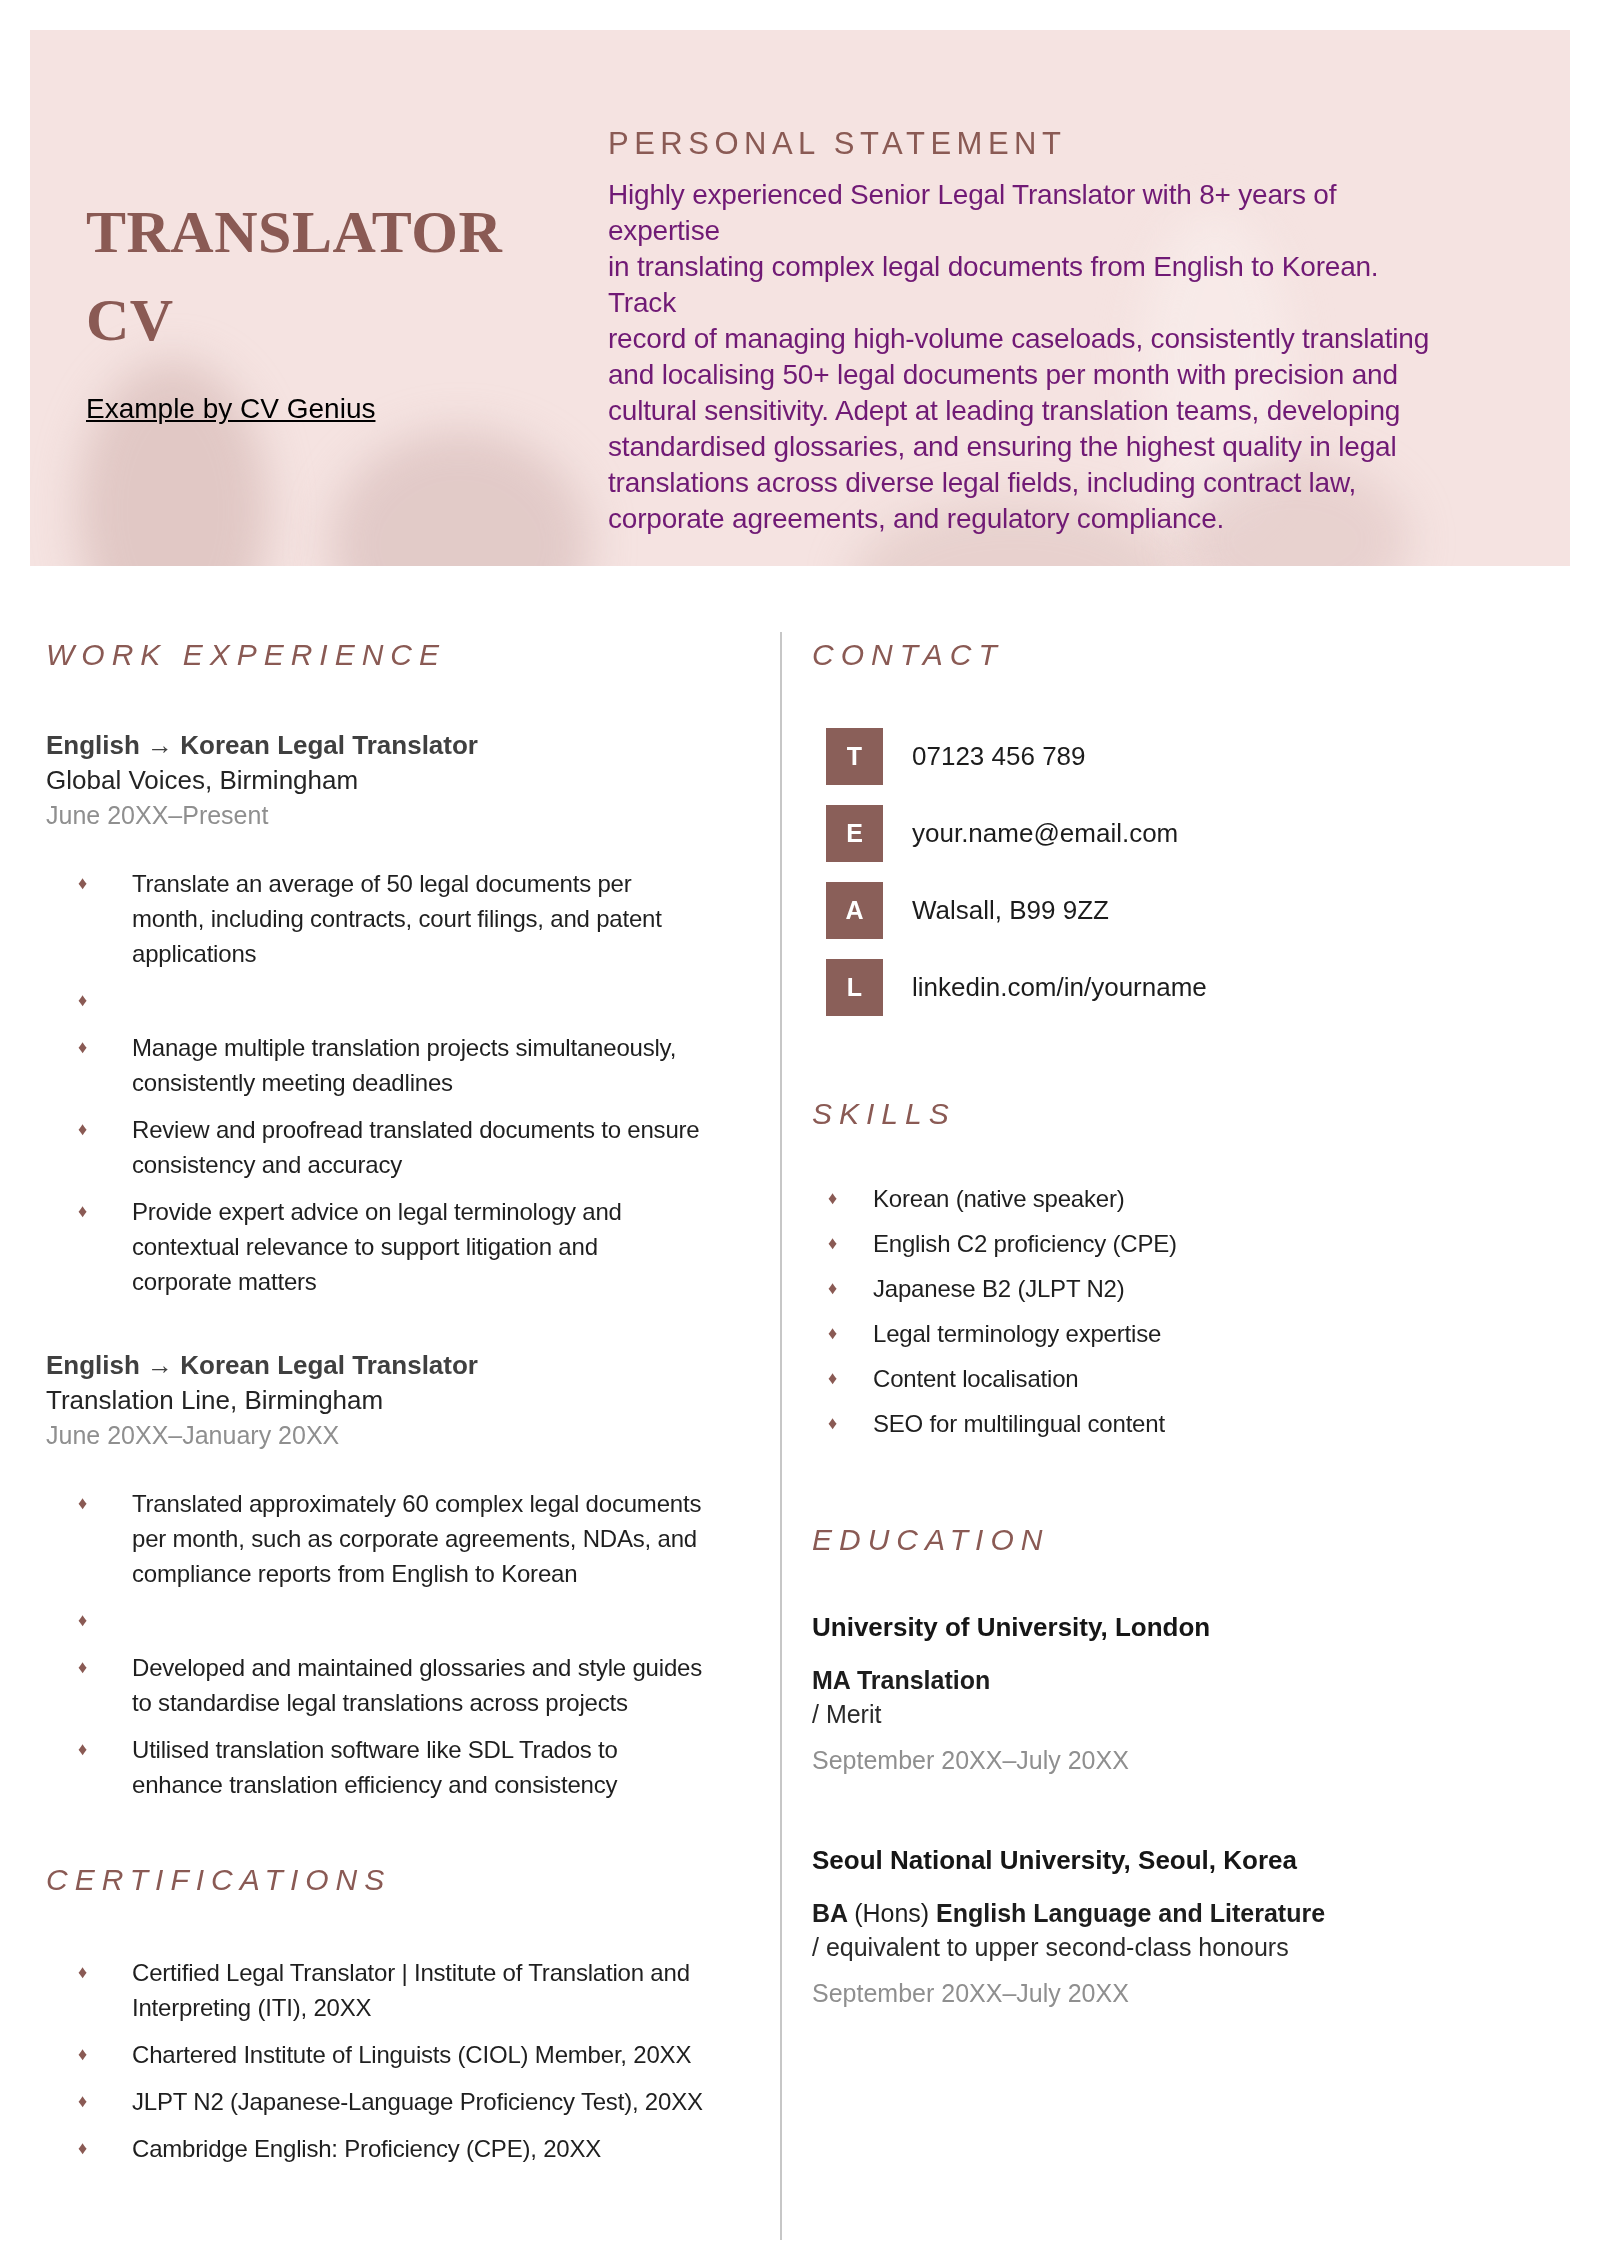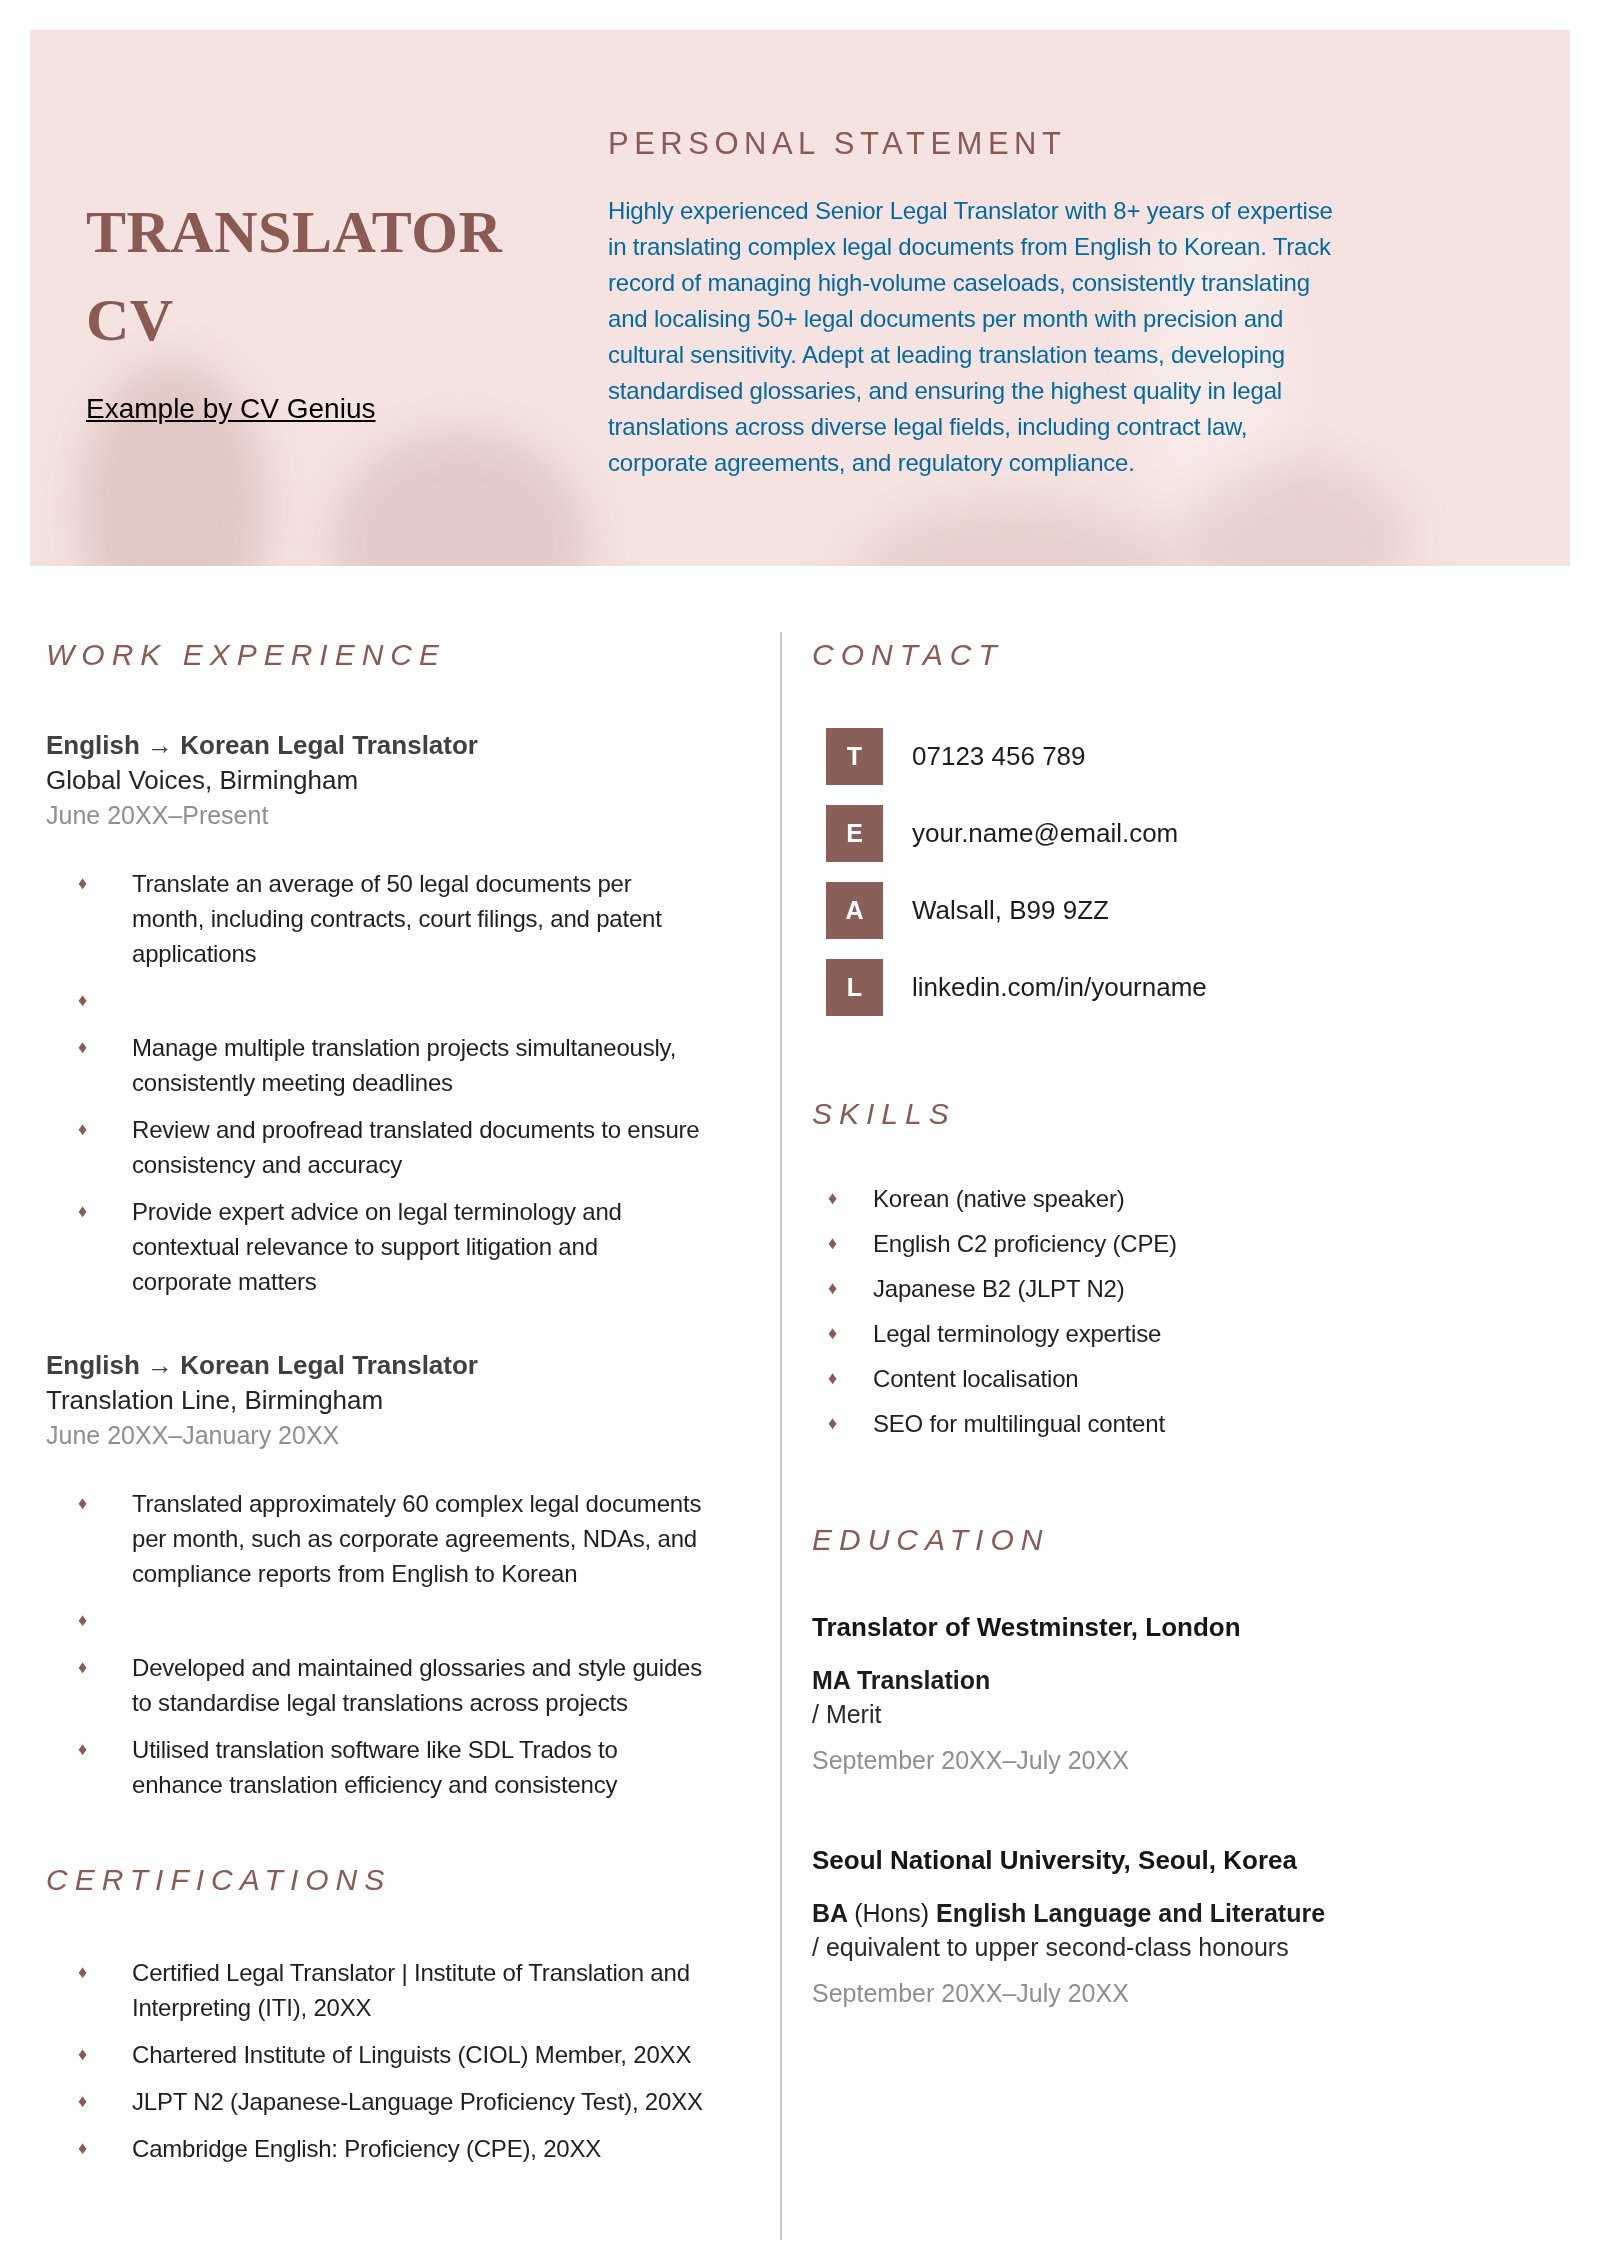--- a/index.html
+++ b/index.html
@@ -35,21 +35,21 @@
     font-size:60px;font-weight:800;line-height:88px;letter-spacing:0.5px;
     color:var(--accent);white-space:pre-line;font-family:Liberation Serif, serif;
   }
   .cv-subtitle{margin-top:29px;font-size:28px;color:#000000;text-decoration:underline;}
   .header-right{position:absolute;left:578px;top:94px;width:840px;}
   .ps-heading{
     font-size:31px;font-weight:400;letter-spacing:5.5px;line-height:40px;
     color:var(--accent);
   }
   .ps-body{
-    margin-top:29px;font-size:24px;line-height:36px;color:#0369a1;
+    margin-top:13px;font-size:28px;line-height:36px;color:#701a75;
     white-space:pre-line;letter-spacing:-0.2px;
   }
 
   
   .divider{position:absolute;left:780px;top:632px;width:2px;height:1608px;background:var(--divider);}
   .col-left{position:absolute;left:46px;top:636px;width:710px;}
   .col-right{position:absolute;left:812px;top:636px;width:760px;}
 
   .section-heading{
     font-size:30px;font-weight:400;letter-spacing:7px;line-height:38px;
@@ -279,21 +279,21 @@
             <span class="diamond">♦</span>
             <span class="skill-text">SEO for multilingual content</span>
           </div>
         </div>
     </section>
 
     <section>
       <h2 class="section-heading" id="education-heading">EDUCATION</h2>
       <div id="edu-list">
           <div class="edu-entry">
-            <div class="school">Translator of Westminster, London</div>
+            <div class="school">University of University, London</div>
             <div class="degree"><span class="seg-bold">MA Translation</span></div>
             <div class="edu-note">/ Merit</div>
             <div class="edu-date">September 20XX–July 20XX</div>
           </div>
           <div class="edu-entry">
             <div class="school">Seoul National University, Seoul, Korea</div>
             <div class="degree"><span class="seg-bold">BA </span><span class="seg">(Hons) </span><span class="seg-bold">English Language and Literature</span></div>
             <div class="edu-note">/ equivalent to upper second-class honours</div>
             <div class="edu-date">September 20XX–July 20XX</div>
           </div>

